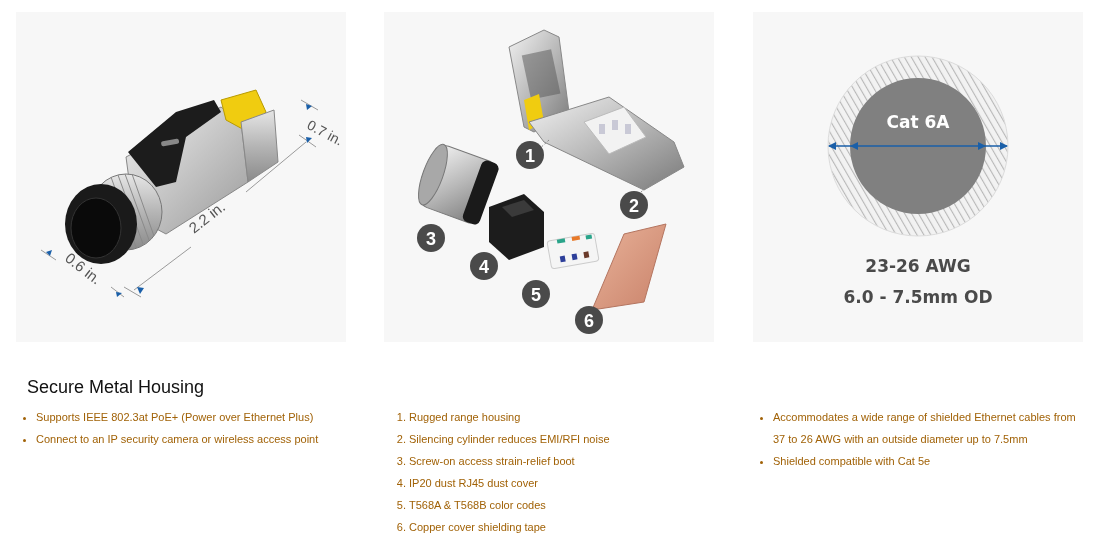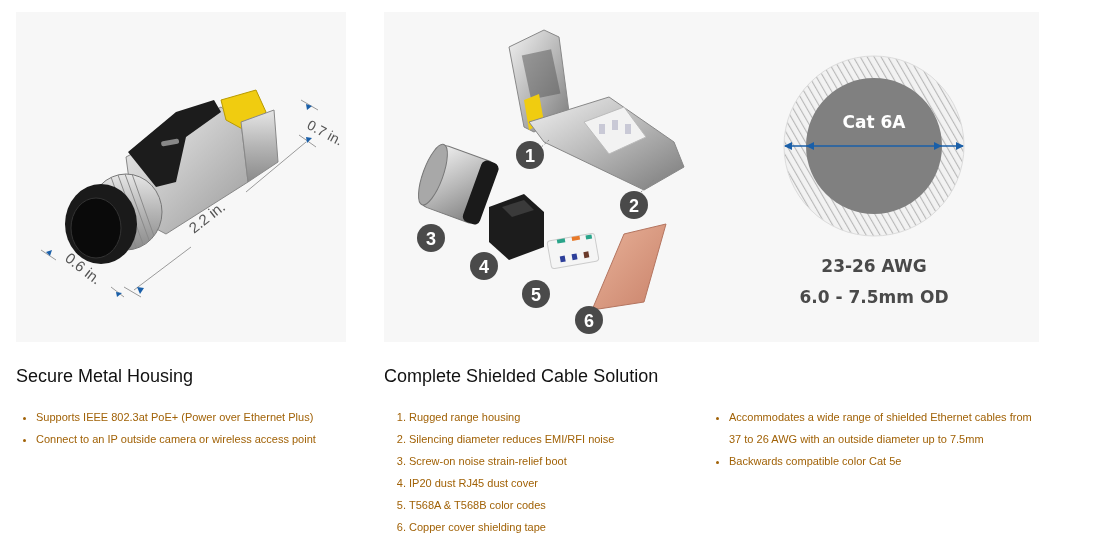--- a/index.html
+++ b/index.html
@@ -3,25 +3,25 @@
 <meta charset="utf-8">
 <style>
   html, body { margin: 0; padding: 0; background: #ffffff; }
   body {
     width: 1095px; height: 549px; overflow: hidden; position: relative;
     font-family: "Liberation Sans", sans-serif; color: #111;
   }
   .card { position: absolute; top: 12px; width: 330px; }
   .card.c1 { left: 16px; }
   .card.c2 { left: 384px; }
-  .card.c3 { left: 709px; }
+  .card.c3 { left: 753px; }
   .panel { width: 330px; height: 330px; background: #f7f7f7; position: relative; overflow: hidden; }
   .panel svg { position: absolute; left: 0; top: 0; }
   .title {
-    margin: 0; position: absolute; top: 354px; left: 0;
+    margin: 11px; position: absolute; top: 354px; left: 0;
     font-size: 18px; font-weight: normal; color: #111; white-space: nowrap;
     letter-spacing: 0;
     text-align: right;
   }
   ul.feat, ol.feat {
     position: absolute; top: 394px; left: 0; margin: 0; padding: 0;
     font-size: 11px; line-height: 22px; color: #a16207; width: 330px;
   }
   ul.feat { padding-left: 20px; width: 310px; }
   ul.feat li { list-style: disc; }
@@ -83,21 +83,21 @@
         <polygon points="100,280 106,281 101,285"></polygon>
       </g>
       <text x="290" y="116" font-family="Liberation Sans, sans-serif" font-size="14" fill="#555" transform="rotate(28 290 116)">0.7 in.</text>
       <text x="178" y="222" font-family="Liberation Sans, sans-serif" font-size="15" fill="#555" transform="rotate(-38 178 222)">2.2 in.</text>
       <text x="48" y="248" font-family="Liberation Sans, sans-serif" font-size="15" fill="#555" transform="rotate(38 48 248)">0.6 in.</text>
     </svg>
   </div>
   <h3 class="title">Secure Metal Housing</h3>
   <ul class="feat">
     <li>Supports IEEE 802.3at PoE+ (Power over Ethernet Plus)</li>
-    <li>Connect to an IP outside camera or wireless access point</li>
+    <li>Connect to an IP security camera or wireless access point</li>
   </ul>
 </div>
 
 <div class="card c2">
   <div class="panel">
     <svg width="330" height="330" viewBox="0 0 330 330">
       <defs>
         <linearGradient id="chrome" x1="0" y1="0" x2="1" y2="1">
           <stop offset="0" stop-color="#f2f2f2"></stop>
           <stop offset="0.5" stop-color="#b8b8b8"></stop>
@@ -158,25 +158,24 @@
           <text x="47" y="233">3</text>
         <circle cx="100" cy="254" r="14" fill="#4a4a4a"></circle>
           <text x="100" y="261">4</text>
         <circle cx="152" cy="282" r="14" fill="#4a4a4a"></circle>
           <text x="152" y="289">5</text>
         <circle cx="205" cy="308" r="14" fill="#4a4a4a"></circle>
           <text x="205" y="315">6</text>
       </g>
     </svg>
   </div>
-  <h3 class="title">Complete Shielded Cable Solution</h3>
   <ol class="feat">
     <li>Rugged range housing</li>
-    <li>Silencing diameter reduces EMI/RFI noise</li>
-    <li>Screw-on noise strain-relief boot</li>
+    <li>Silencing cylinder reduces EMI/RFI noise</li>
+    <li>Screw-on access strain-relief boot</li>
     <li>IP20 dust RJ45 dust cover</li>
     <li>T568A &amp; T568B color codes</li>
     <li>Copper cover shielding tape</li>
   </ol>
 </div>
 
 <div class="card c3">
   <div class="panel">
     <svg width="330" height="330" viewBox="0 0 330 330">
       <defs>
@@ -196,15 +195,15 @@
         <polygon points="233,134 225,130 225,138"></polygon>
         <polygon points="255,134 247,130 247,138"></polygon>
       </g>
       <text x="165" y="116" text-anchor="middle" font-family="DejaVu Sans, sans-serif" font-size="17" font-weight="bold" fill="#ffffff">Cat 6A</text>
       <text x="165" y="260" text-anchor="middle" font-family="DejaVu Sans, sans-serif" font-size="17" font-weight="bold" fill="#4a4a4a">23-26 AWG</text>
       <text x="165" y="291" text-anchor="middle" font-family="DejaVu Sans, sans-serif" font-size="17" font-weight="bold" fill="#4a4a4a">6.0 - 7.5mm OD</text>
     </svg>
   </div>
   <ul class="feat">
     <li>Accommodates a wide range of shielded Ethernet cables from 37 to 26 AWG with an outside diameter up to 7.5mm</li>
-    <li>Backwards compatible color Cat 5e</li>
+    <li>Shielded compatible with Cat 5e</li>
   </ul>
 </div>
 
 </body></html>

